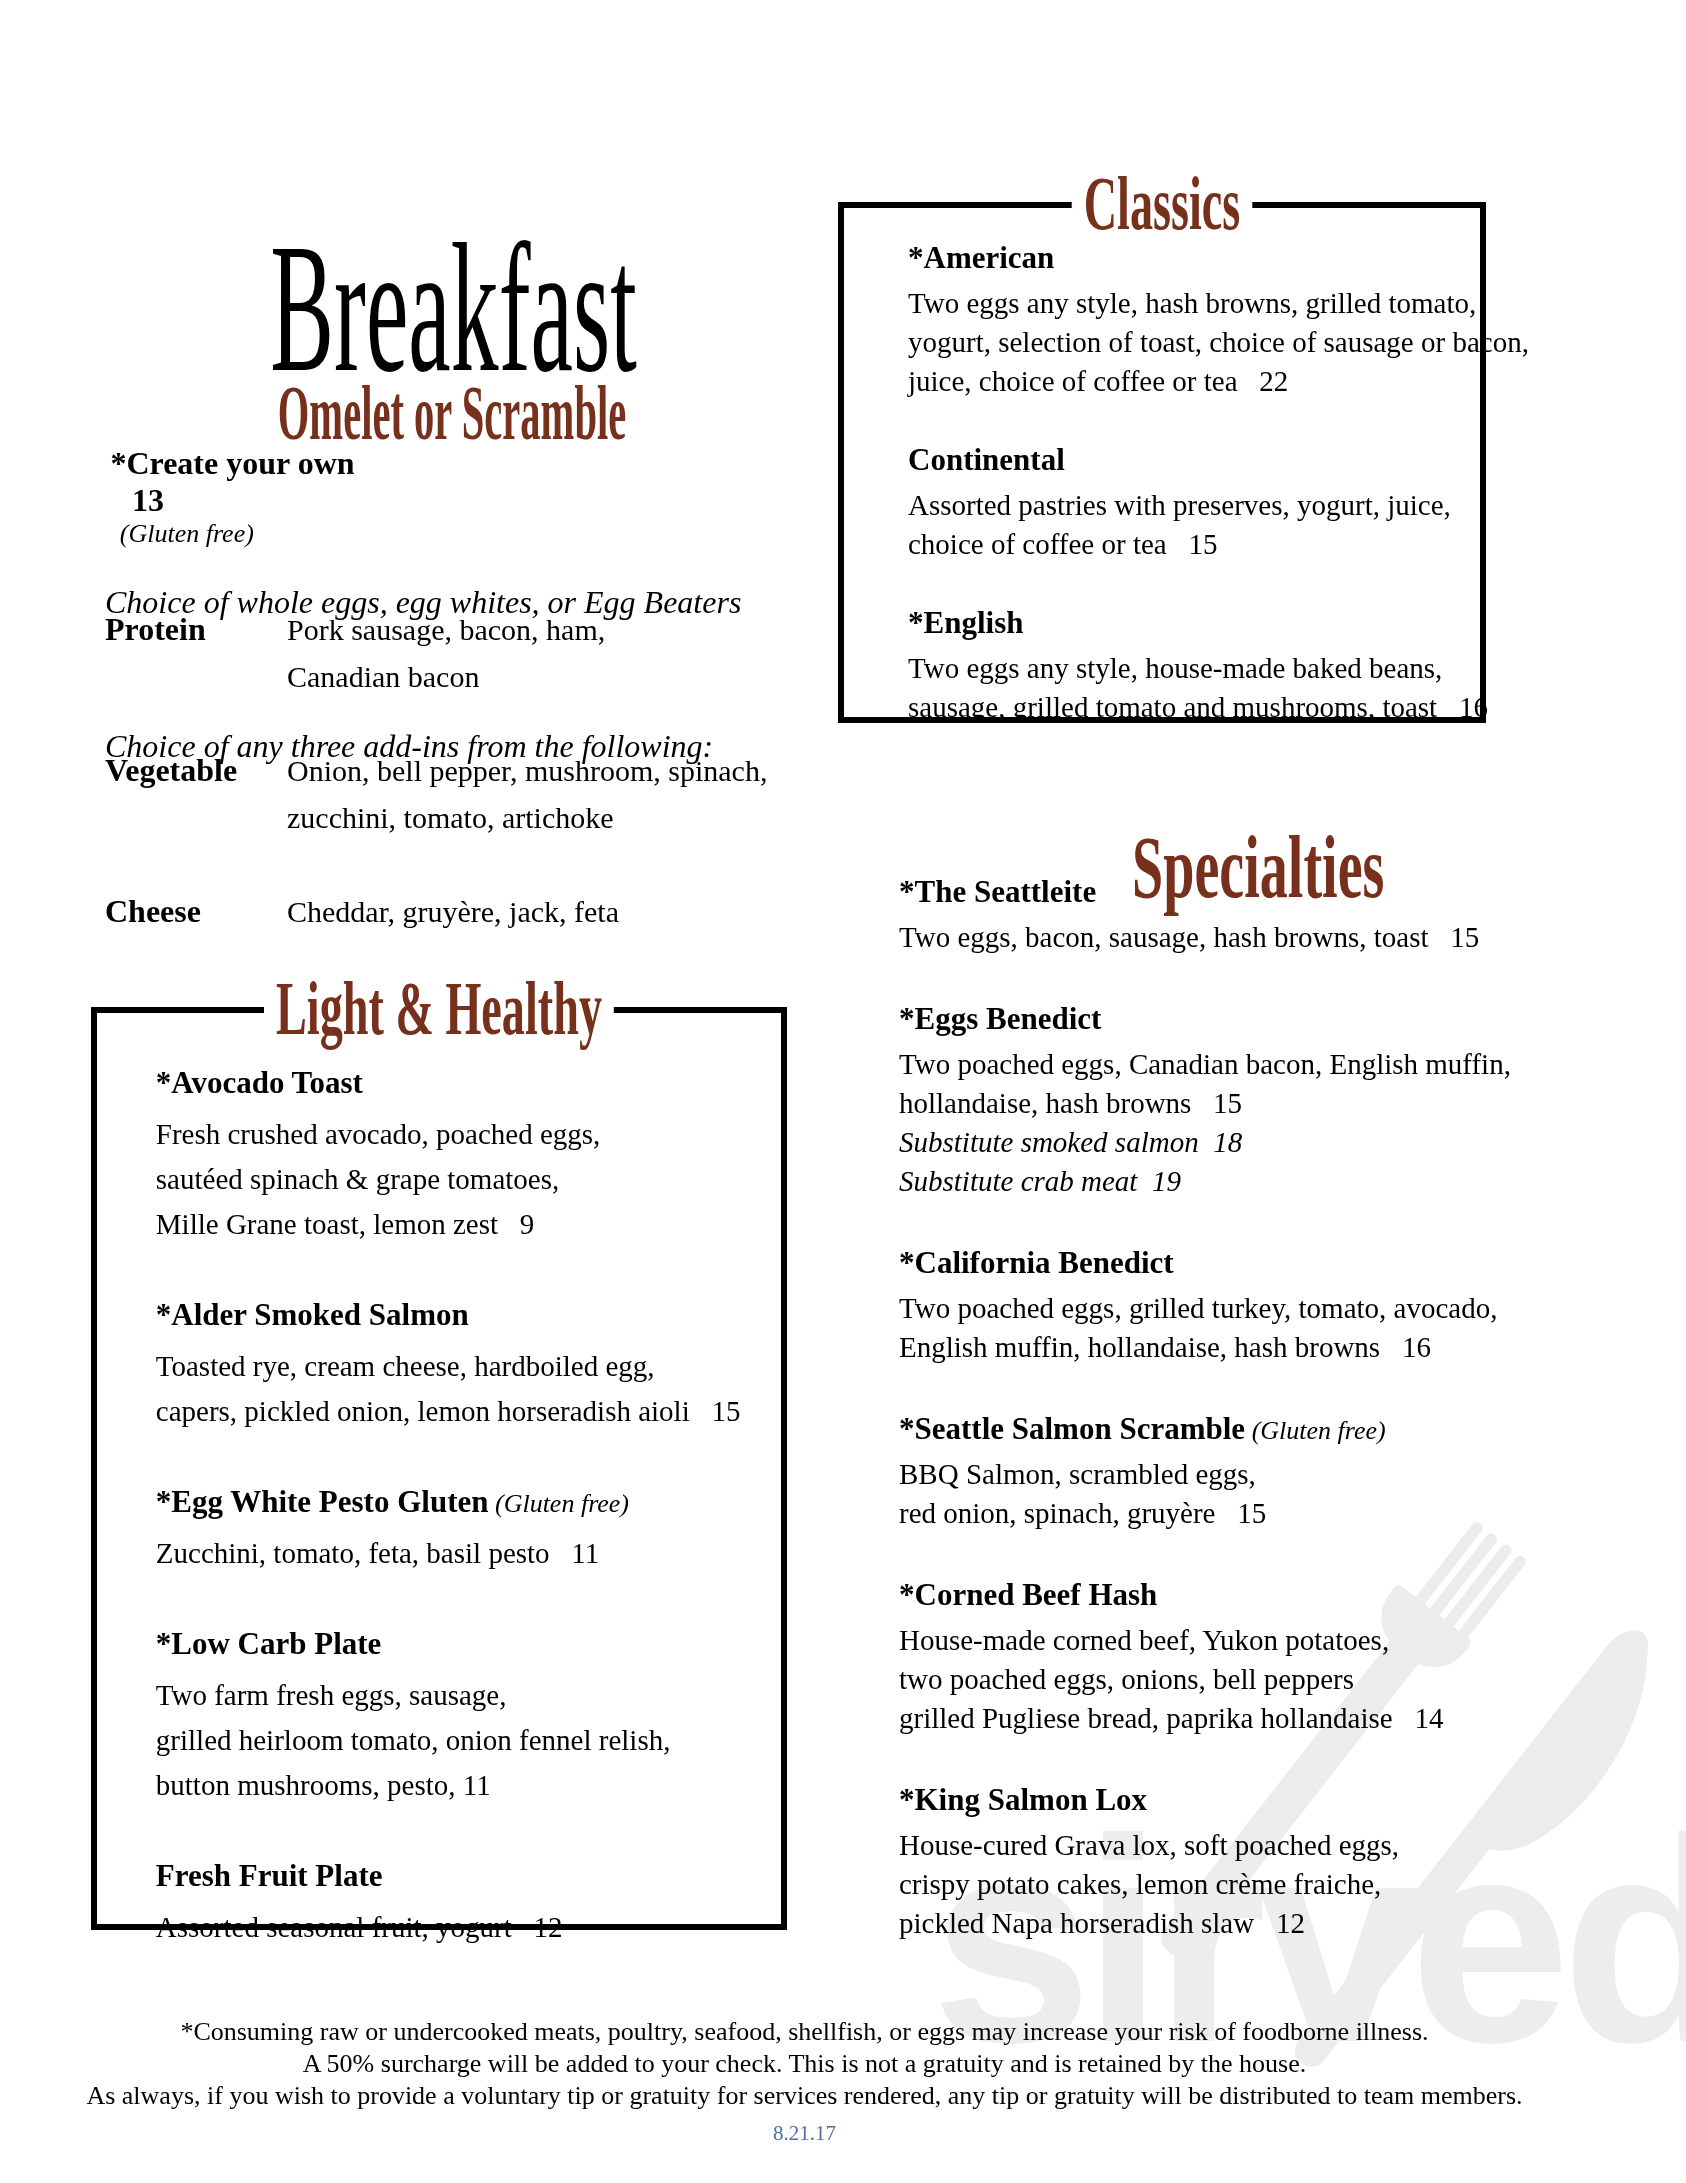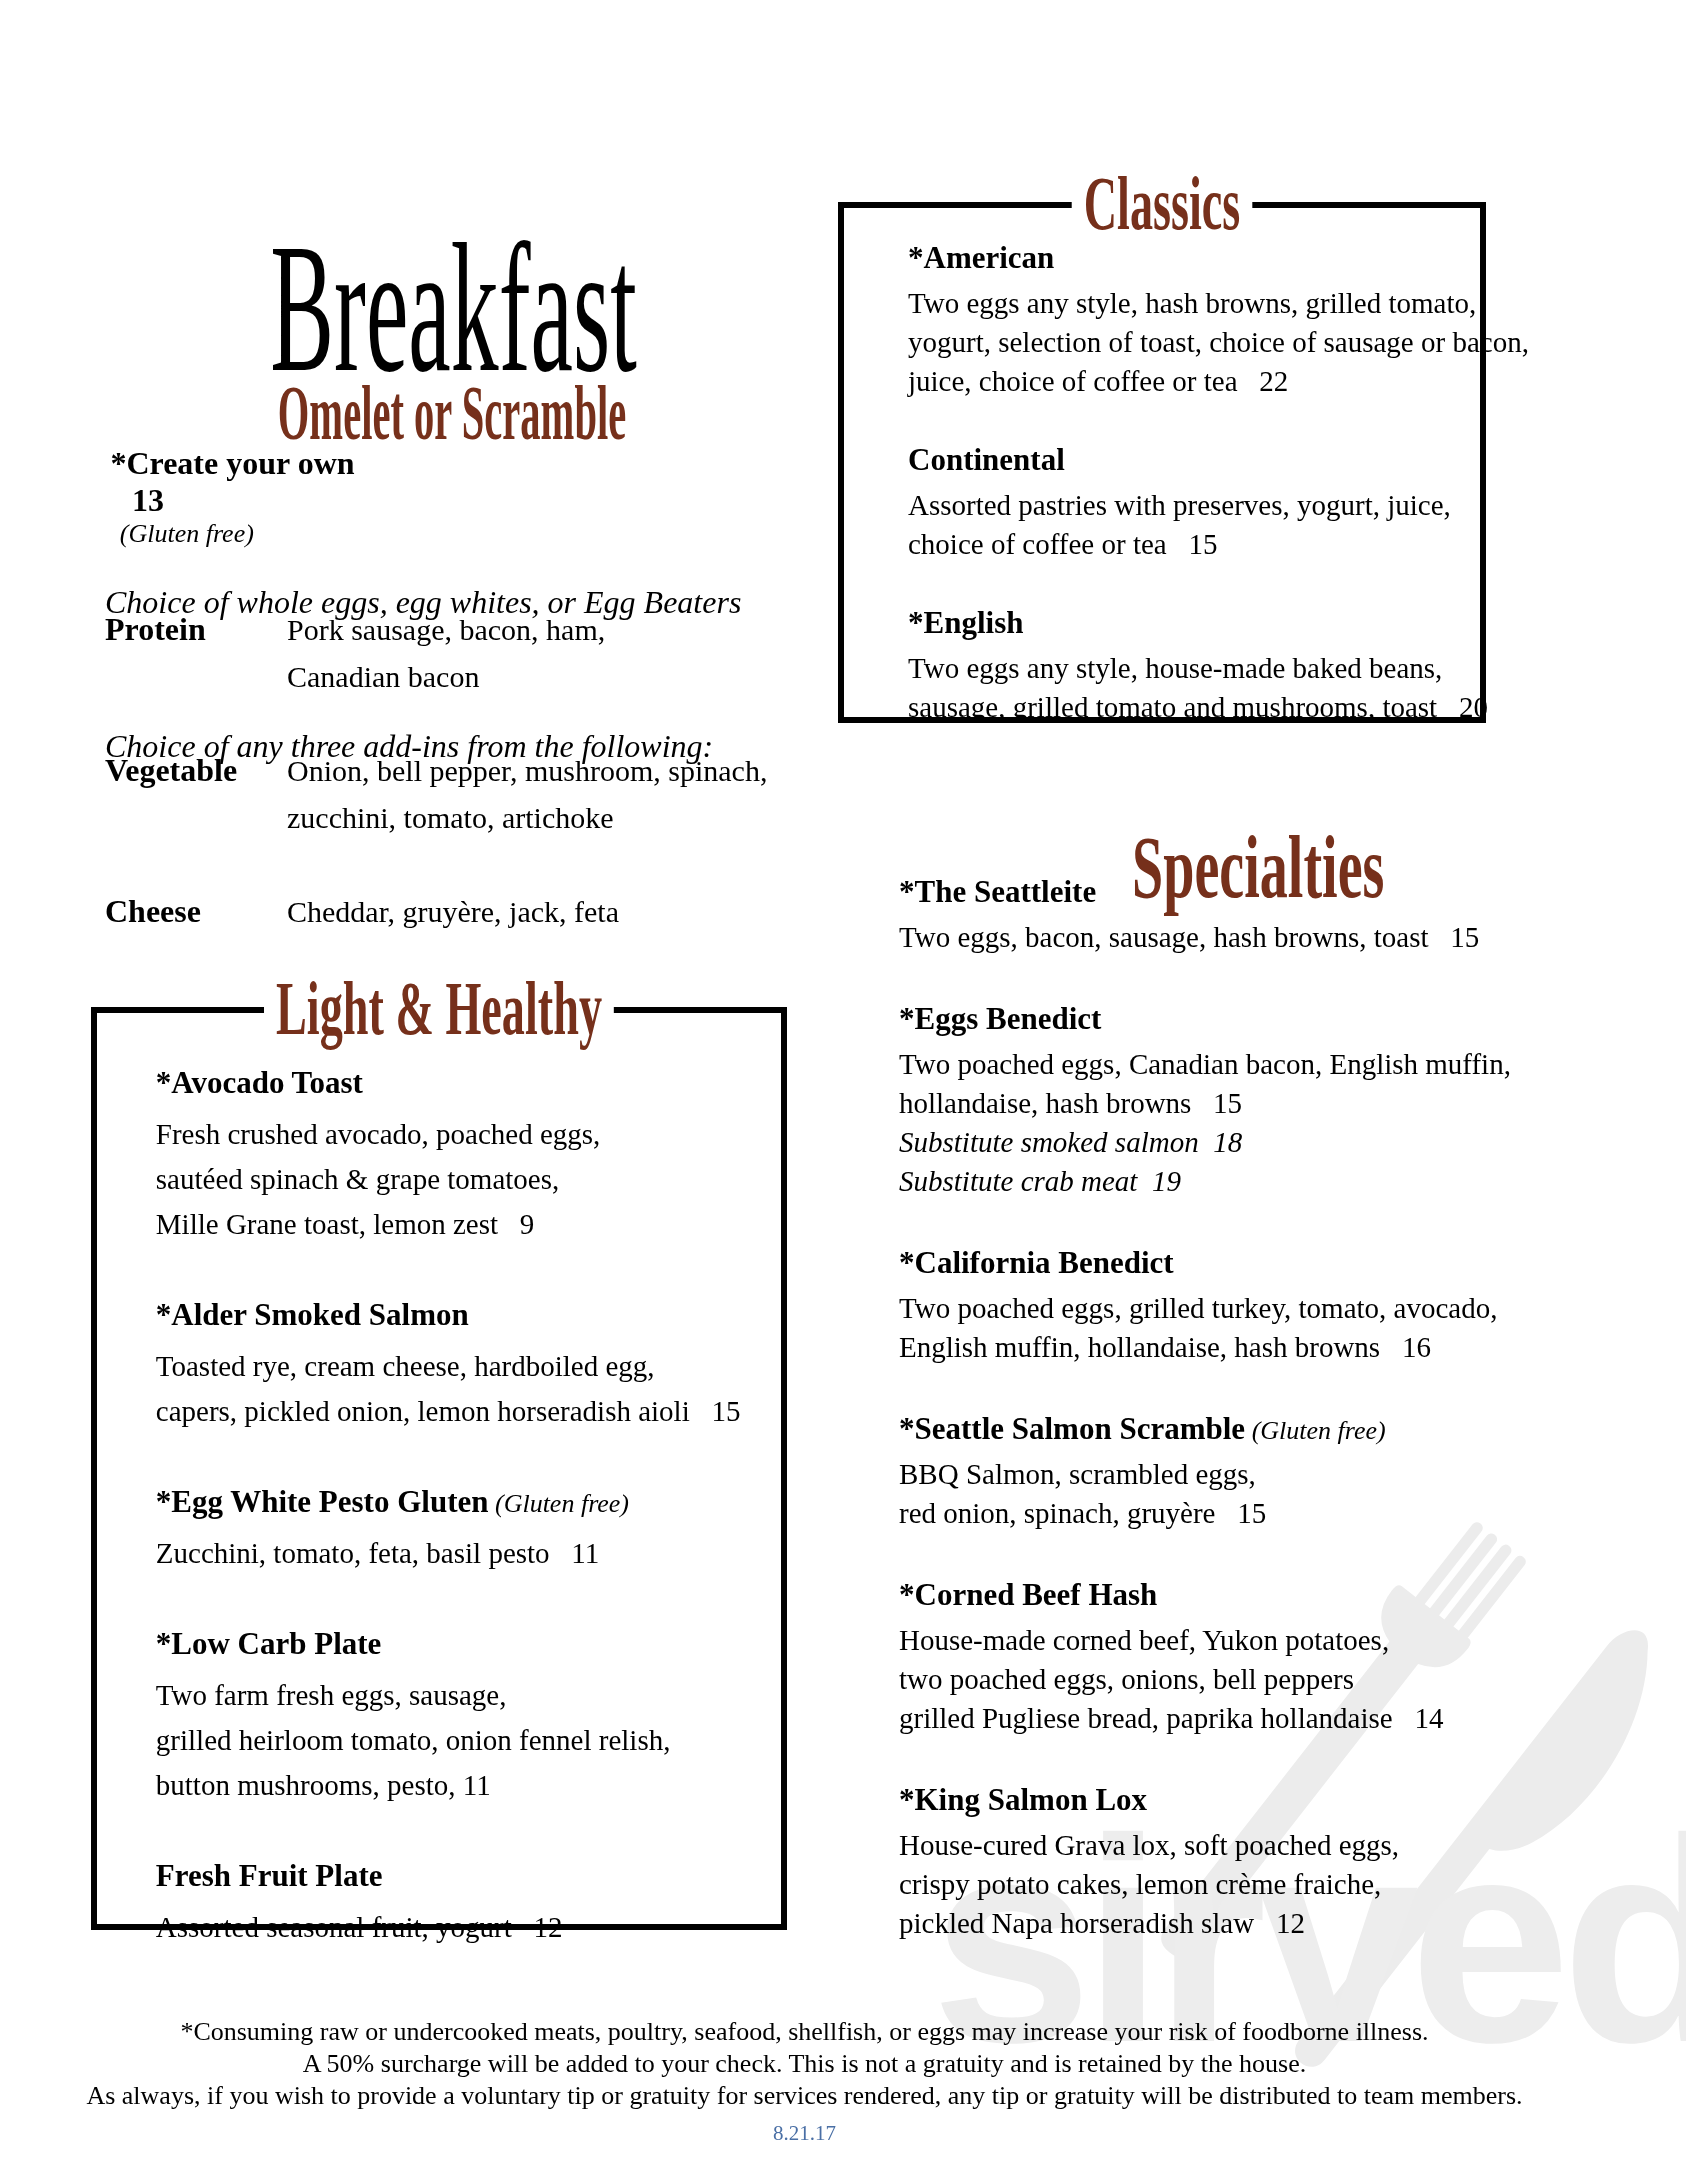--- a/index.html
+++ b/index.html
@@ -185,21 +185,21 @@
         <div class="item-line">juice, choice of coffee or tea   22</div>
       </div>
       <div class="menu-item">
         <div class="item-title"><span class="item-name">Continental</span></div>
         <div class="item-line">Assorted pastries with preserves, yogurt, juice,</div>
         <div class="item-line">choice of coffee or tea   15</div>
       </div>
       <div class="menu-item">
         <div class="item-title"><span class="item-name">*English</span></div>
         <div class="item-line">Two eggs any style, house-made baked beans,</div>
-        <div class="item-line">sausage, grilled tomato and mushrooms, toast   20</div>
+        <div class="item-line">sausage, grilled tomato and mushrooms, toast   16</div>
       </div>
     </div>
 </section>
 
 <h2 class="specialties-heading"><span class="squeeze">Specialties</span></h2>
 <div class="specialties-items">
     <div class="menu-item">
       <div class="item-title"><span class="item-name">*The Seattleite</span></div>
       <div class="item-line">Two eggs, bacon, sausage, hash browns, toast   15</div>
     </div>

